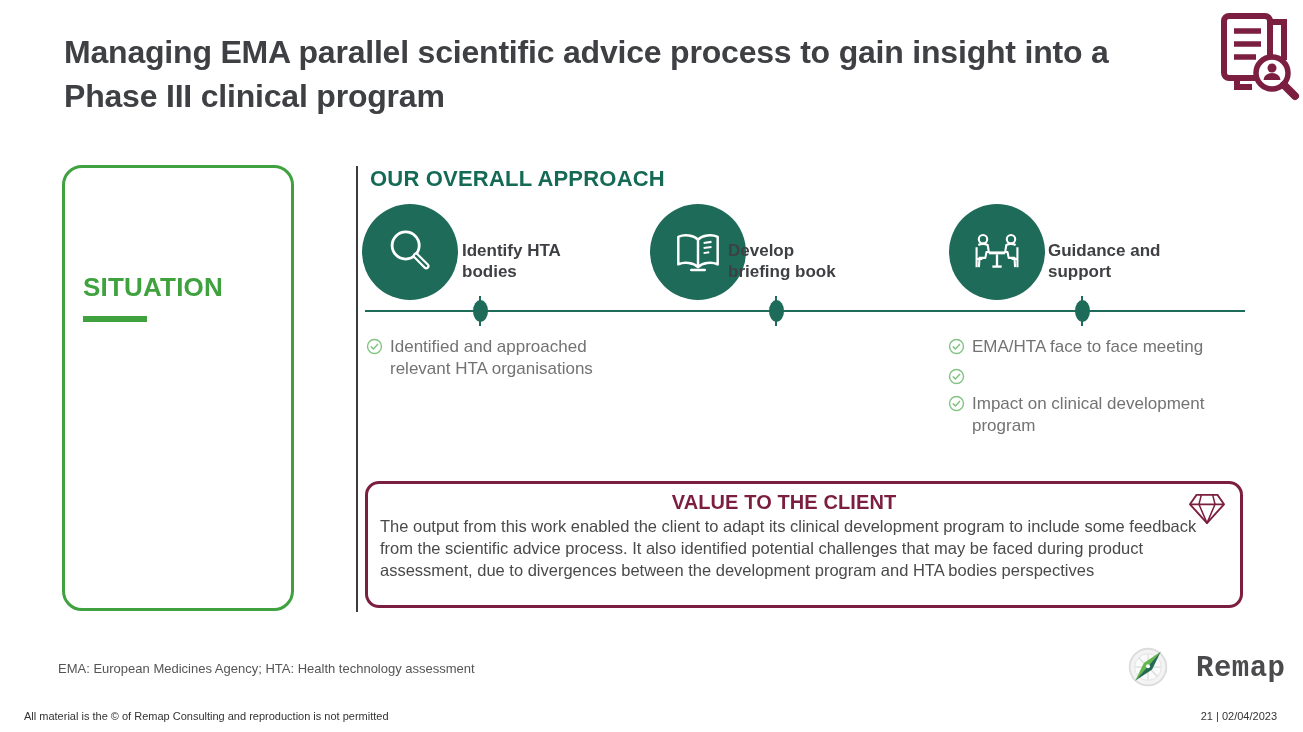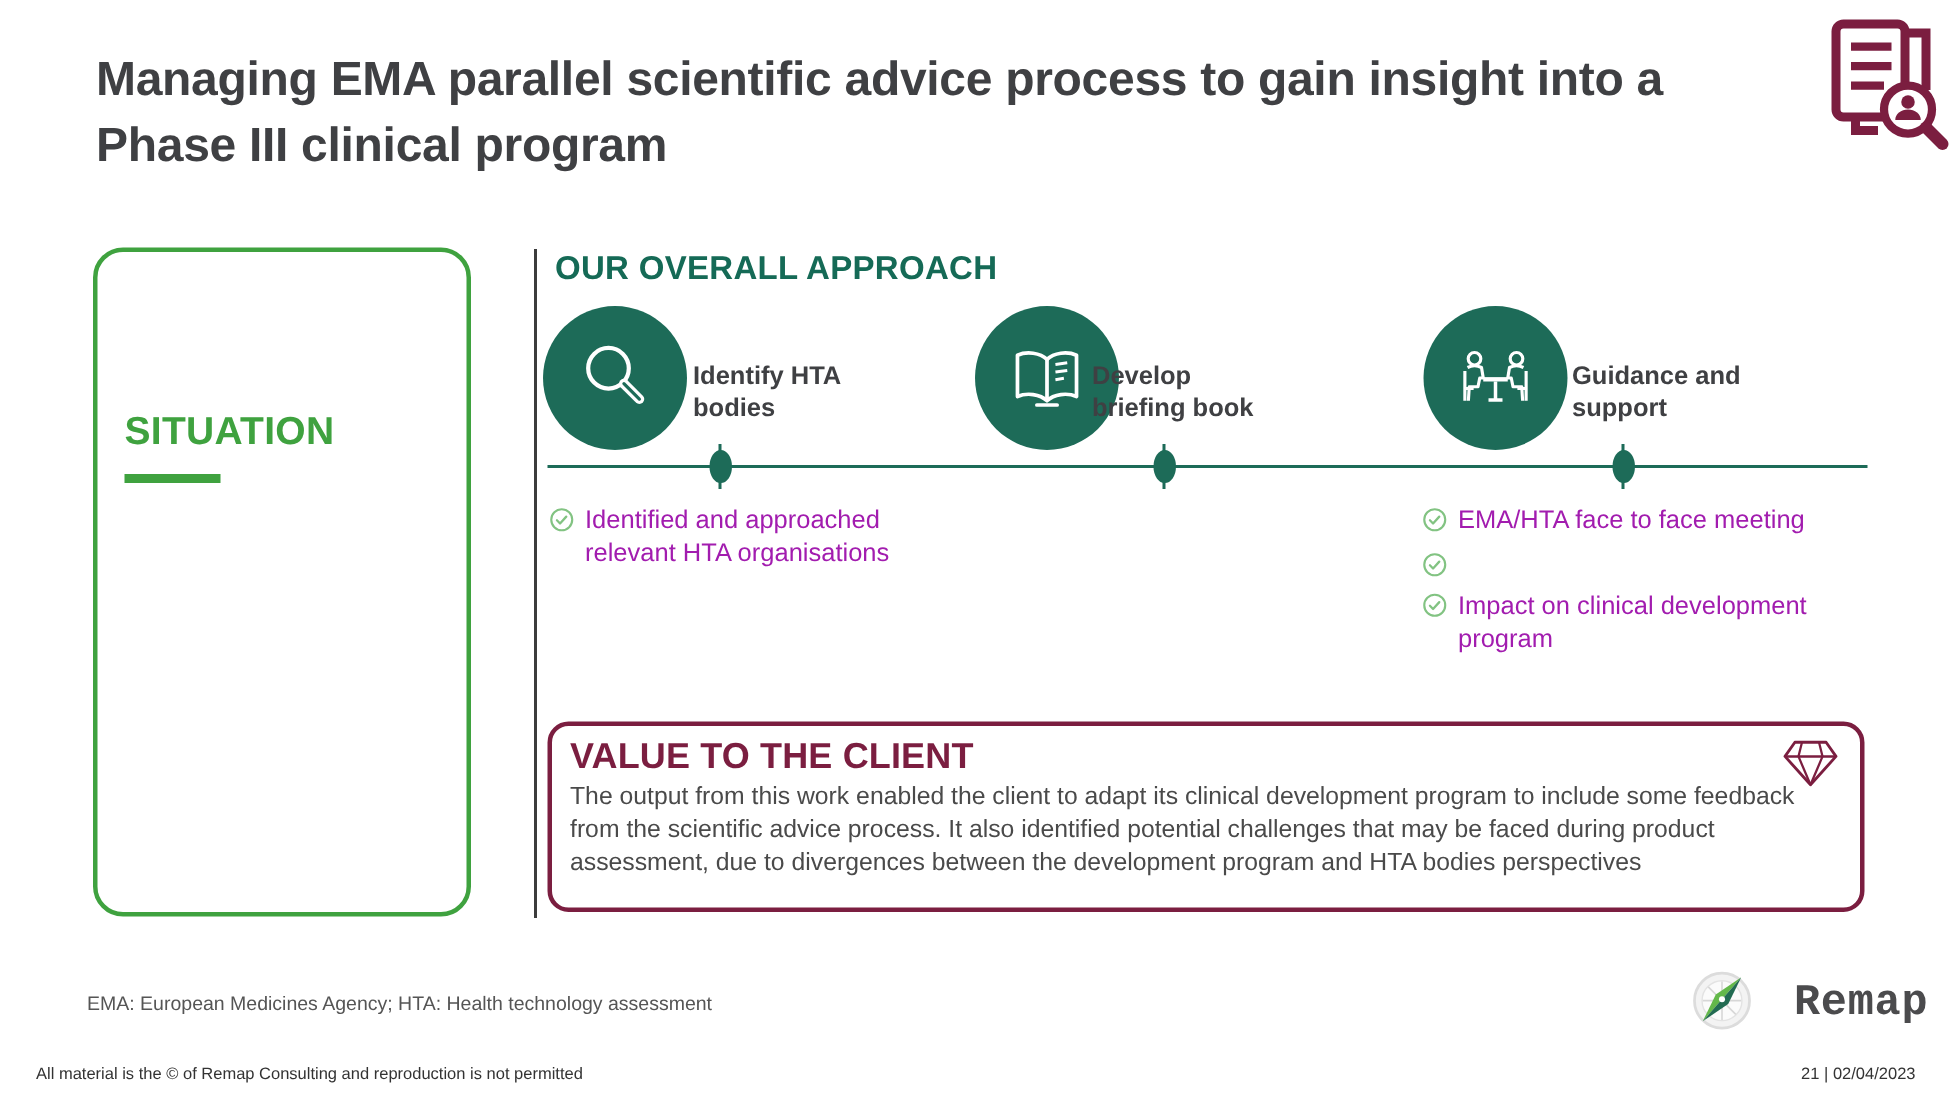--- a/index.html
+++ b/index.html
@@ -5,46 +5,46 @@
   * { margin:0; padding:0; box-sizing:border-box; }
   html,body { background:#fff; }
   body { font-family:"Liberation Sans","DejaVu Sans",sans-serif; }
   .slide { position:relative; width:1303px; height:732px; background:#ffffff; overflow:hidden; }
 
   
   .title { position:absolute; left:64px; top:30px; width:1145px; font-size:32px; line-height:1.38; font-weight:700; color:#3f4043; letter-spacing:-0.2px; }
   .doc-search-icon { position:absolute; left:1210px; top:8px; }
 
   
-  .situation { position:absolute; left:62px; top:165px; width:252px; height:446px; border:3px solid #3fa23f; border-radius:20px; padding:18px; }
+  .situation { position:absolute; left:62px; top:165px; width:232px; height:446px; border:3px solid #3fa23f; border-radius:20px; padding:18px; }
   .situation-heading { position:absolute; left:18px; top:104px; font-size:26px; font-weight:700; color:#3fa23f; letter-spacing:0.2px; }
   .situation-rule { position:absolute; left:18px; top:148px; width:64px; height:6px; background:#3fa23f; }
   .situation-body { position:absolute; left:18px; top:178px; width:242px; font-size:17.5px; line-height:1.37; color:#4a4a4a; }
 
   
   .v-divider { position:absolute; left:356px; top:166px; width:2px; height:446px; background:#3c3c3c; }
 
   
   .approach-heading { position:absolute; left:370px; top:166px; font-size:22px; font-weight:700; color:#156a56; letter-spacing:0.2px; }
 
   .step-circle { position:absolute; width:96px; height:96px; border-radius:50%; background:#1d6b58; display:flex; align-items:center; justify-content:center; }
   .step-label { position:absolute; font-size:17px; font-weight:700; color:#3f4043; line-height:1.25; }
 
   .timeline { position:absolute; left:365px; top:310px; width:880px; height:2px; background:#1d6b58; }
   .tl-tick { position:absolute; top:296px; width:2px; height:30px; background:#1d6b58; }
   .tl-dot { position:absolute; top:300px; width:15px; height:22px; border-radius:50%; background:#1d6b58; }
 
   .bullets { position:absolute; top:336px; }
   .bullet { display:flex; gap:7px; margin-bottom:8px; }
   .bullet svg { flex:0 0 auto; margin-top:2px; }
-  .bullet span { font-size:17px; line-height:1.3; color:#a21caf; }
+  .bullet span { font-size:17px; line-height:1.3; color:#737373; }
 
   
   .value-box { position:absolute; left:365px; top:481px; width:878px; height:127px; border:3px solid #7b1e40; border-radius:14px; padding:7px 52px 8px 12px; }
-  .value-heading { font-size:24px; font-weight:700; color:#7b1e40; letter-spacing:0.1px; }
+  .value-heading { font-size:20px; font-weight:700; color:#7b1e40; letter-spacing:0.1px;text-align:center; }
   .value-body { margin-top:2px; width:830px; font-size:16.5px; line-height:1.32; color:#4a4a4a; }
   .diamond-icon { position:absolute; right:12px; top:8px; }
 
   
   .footnote { position:absolute; left:58px; top:661px; font-size:13px; color:#555555; }
   .logo { position:absolute; left:1126px; top:646px; display:flex; align-items:center; gap:26px;font-family:Liberation Mono, monospace; }
   .logo-text { font-size:29px; font-weight:700; color:#4b4b4d; letter-spacing:0.5px; }
   .footer-left { position:absolute; left:24px; top:710px; font-size:11px; color:#333333; }
   .footer-right { position:absolute; right:26px; top:710px; font-size:11px; color:#333333; }
 </style>

